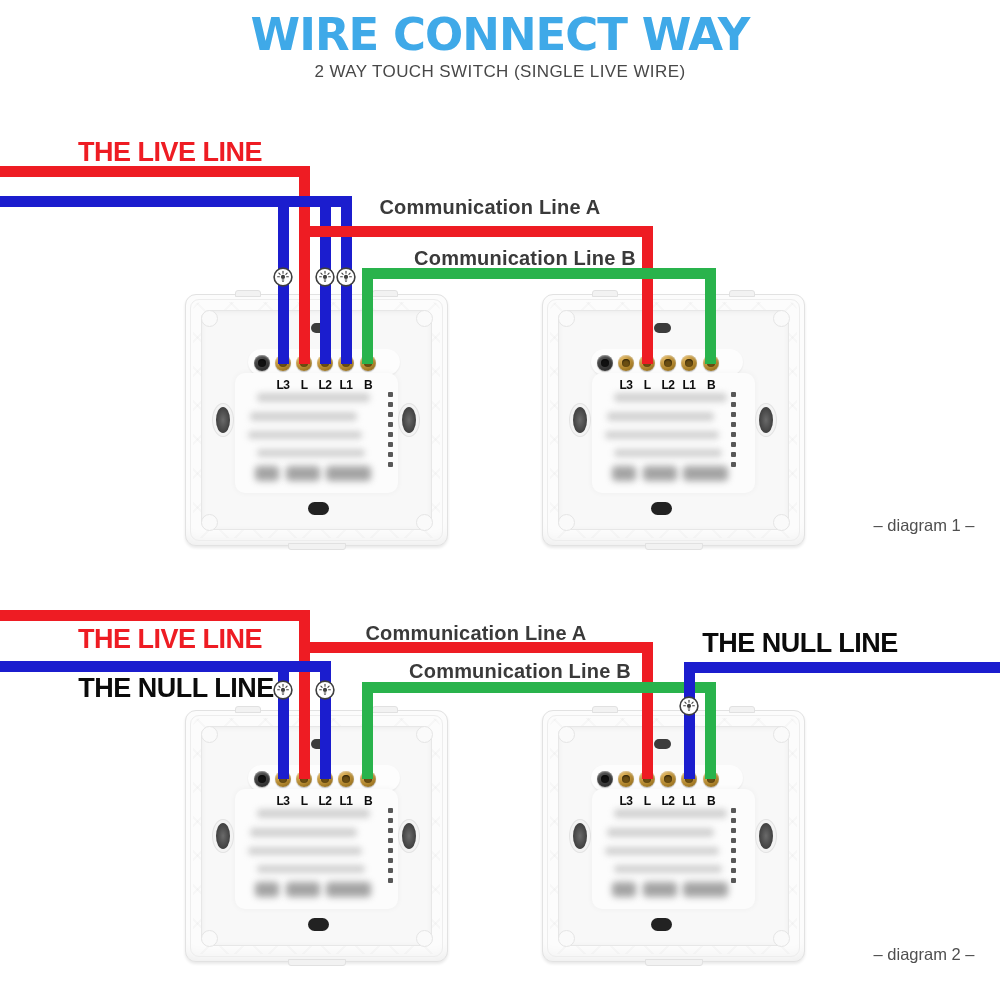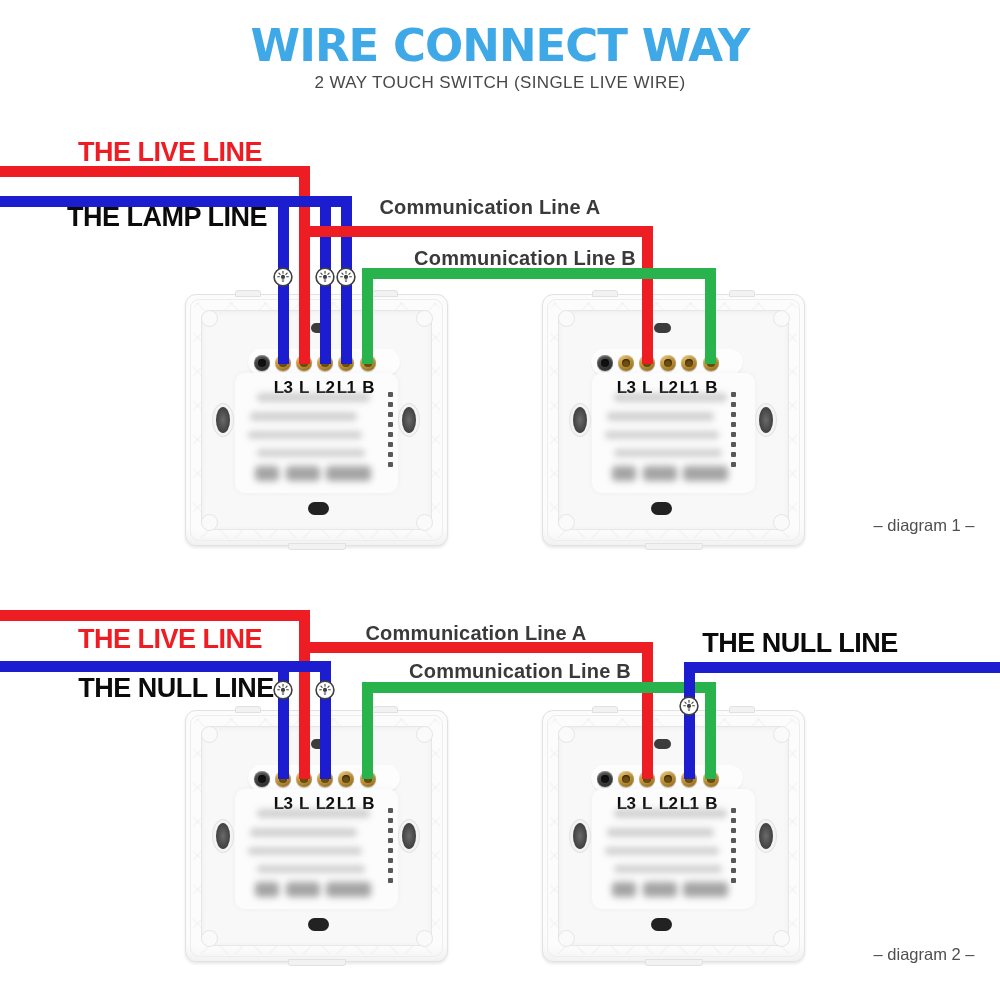--- a/index.html
+++ b/index.html
@@ -1,20 +1,20 @@
 <!DOCTYPE html>
 <html style="--title: #3fa9e8; --subtitle: #484848; --live-wire: #ee1c23; --neutral-wire: #1b1dce; --comm-wire: #29b34c; --black-label: #0b0b0b; --comm-label: #3a3a3a; --caption: #4f4f4f;"><head>
 <meta charset="utf-8">
 <style>
   html,body{margin:0;padding:0;background:#fff;}
   .canvas{position:relative;width:1000px;height:1000px;background:#ffffff;overflow:hidden;
           font-family:"Liberation Sans",sans-serif;}
   
   .hdr{position:absolute;left:0;top:0;width:1000px;text-align:center;}
-  .title{margin:0;padding-top:19px;font-family:"DejaVu Sans",sans-serif;font-weight:800;
+  .title{margin:0;padding-top:8px;font-family:"DejaVu Sans",sans-serif;font-weight:800;
          font-size:45px;letter-spacing:-1px;color:var(--title);}
   .subtitle{margin-top:1px;font-size:17px;letter-spacing:.4px;color:var(--subtitle);}
   
   .w{position:absolute;}
   .w.red{background:var(--live-wire);}
   .w.blu{background:var(--neutral-wire);}
   .w.grn{background:var(--comm-wire);}
   
   .biglab{position:absolute;font-weight:900;font-size:27px;letter-spacing:-.5px;
           white-space:nowrap;text-align:center;color:var(--black-label);}
@@ -39,21 +39,21 @@
          background:#fdfdfd;border-radius:13px;box-shadow:0 1px 2px rgba(0,0,0,.07);}
   .panel{position:absolute;left:50px;top:79px;width:163px;height:120px;background:#fcfcfc;
          border-radius:10px;box-shadow:0 0 6px rgba(0,0,0,.045);}
   .term{position:absolute;top:61px;width:16px;height:16px;border-radius:50%;
         background:radial-gradient(circle at 35% 30%,#e5b85e,#a87e27 62%,#7a5a16);
         box-shadow:inset 0 1px 2px rgba(255,255,255,.55),0 1px 1px rgba(0,0,0,.25);}
   .term i{position:absolute;inset:4px;border-radius:50%;background:#6b4e12;
           box-shadow:inset 0 1px 2px rgba(0,0,0,.65);}
   .term.dark{background:radial-gradient(circle at 40% 35%,#555,#1e1e1e);}
   .term.dark i{background:#111;}
-  .tlab{position:absolute;top:84px;width:26px;text-align:center;font-weight:800;font-size:17px;
+  .tlab{position:absolute;top:84px;width:26px;text-align:center;font-weight:800;font-size:12px;
         letter-spacing:-.6px;color:#0b0b0b;}
   .slot-t{position:absolute;top:29px;left:calc(126px + var(--toff));width:17px;height:10px;
           background:#2b2b2b;border-radius:5px;opacity:.92;}
   .slot-b{position:absolute;top:208px;left:calc(123px + var(--toff));width:21px;height:13px;
           background:#222;border-radius:7px;}
   .oval{position:absolute;top:113px;width:14px;height:26px;border-radius:50%;
         background:radial-gradient(#6a6a6a,#2e2e2e);
         box-shadow:0 0 0 3px #f3f3f3,0 0 0 4px #e3e3e3;}
   .oval.l{left:31px;} .oval.r{left:217px;}
   .dashcol{position:absolute;top:98px;left:calc(203px + var(--toff));display:flex;
@@ -363,21 +363,20 @@
       <line x1="4.6" y1="9.7" x2="6.4" y2="9.7"></line>
       <line x1="15.4" y1="9.7" x2="13.6" y2="9.7"></line>
     </g>
     <circle cx="10" cy="9.9" r="2.1" fill="#3f3f3f"></circle>
     <rect x="8.7" y="12.4" width="2.6" height="1" rx=".4" fill="#3f3f3f"></rect>
     <rect x="9.1" y="13.9" width="1.8" height=".9" rx=".4" fill="#3f3f3f"></rect>
   </svg>
 </div>
 
   <div class="biglab red" style="left:60px;top:137px;width:220px;">THE LIVE LINE</div>
-  <div class="biglab" style="left:57px;top:202px;width:220px;">THE LAMP LINE</div>
   <div class="commlab" style="left:370px;top:196px;width:240px;">Communication Line A</div>
   <div class="commlab" style="left:405px;top:247px;width:240px;">Communication Line B</div>
   <div class="caption" style="left:844px;top:516px;width:160px;text-align:center;">– diagram 1 –</div>
 
   <div class="w red" style="left:0;top:610px;width:310px;height:11px;"></div>
   <div class="w red" style="left:299px;top:610px;width:11px;height:169px;"></div>
   <div class="w red" style="left:299px;top:642px;width:354px;height:11px;"></div>
   <div class="w red" style="left:642px;top:642px;width:11px;height:137px;"></div>
   <div class="w blu" style="left:0;top:661px;width:331px;height:11px;"></div>
   <div class="w blu" style="left:278px;top:661px;width:11px;height:118px;"></div>

